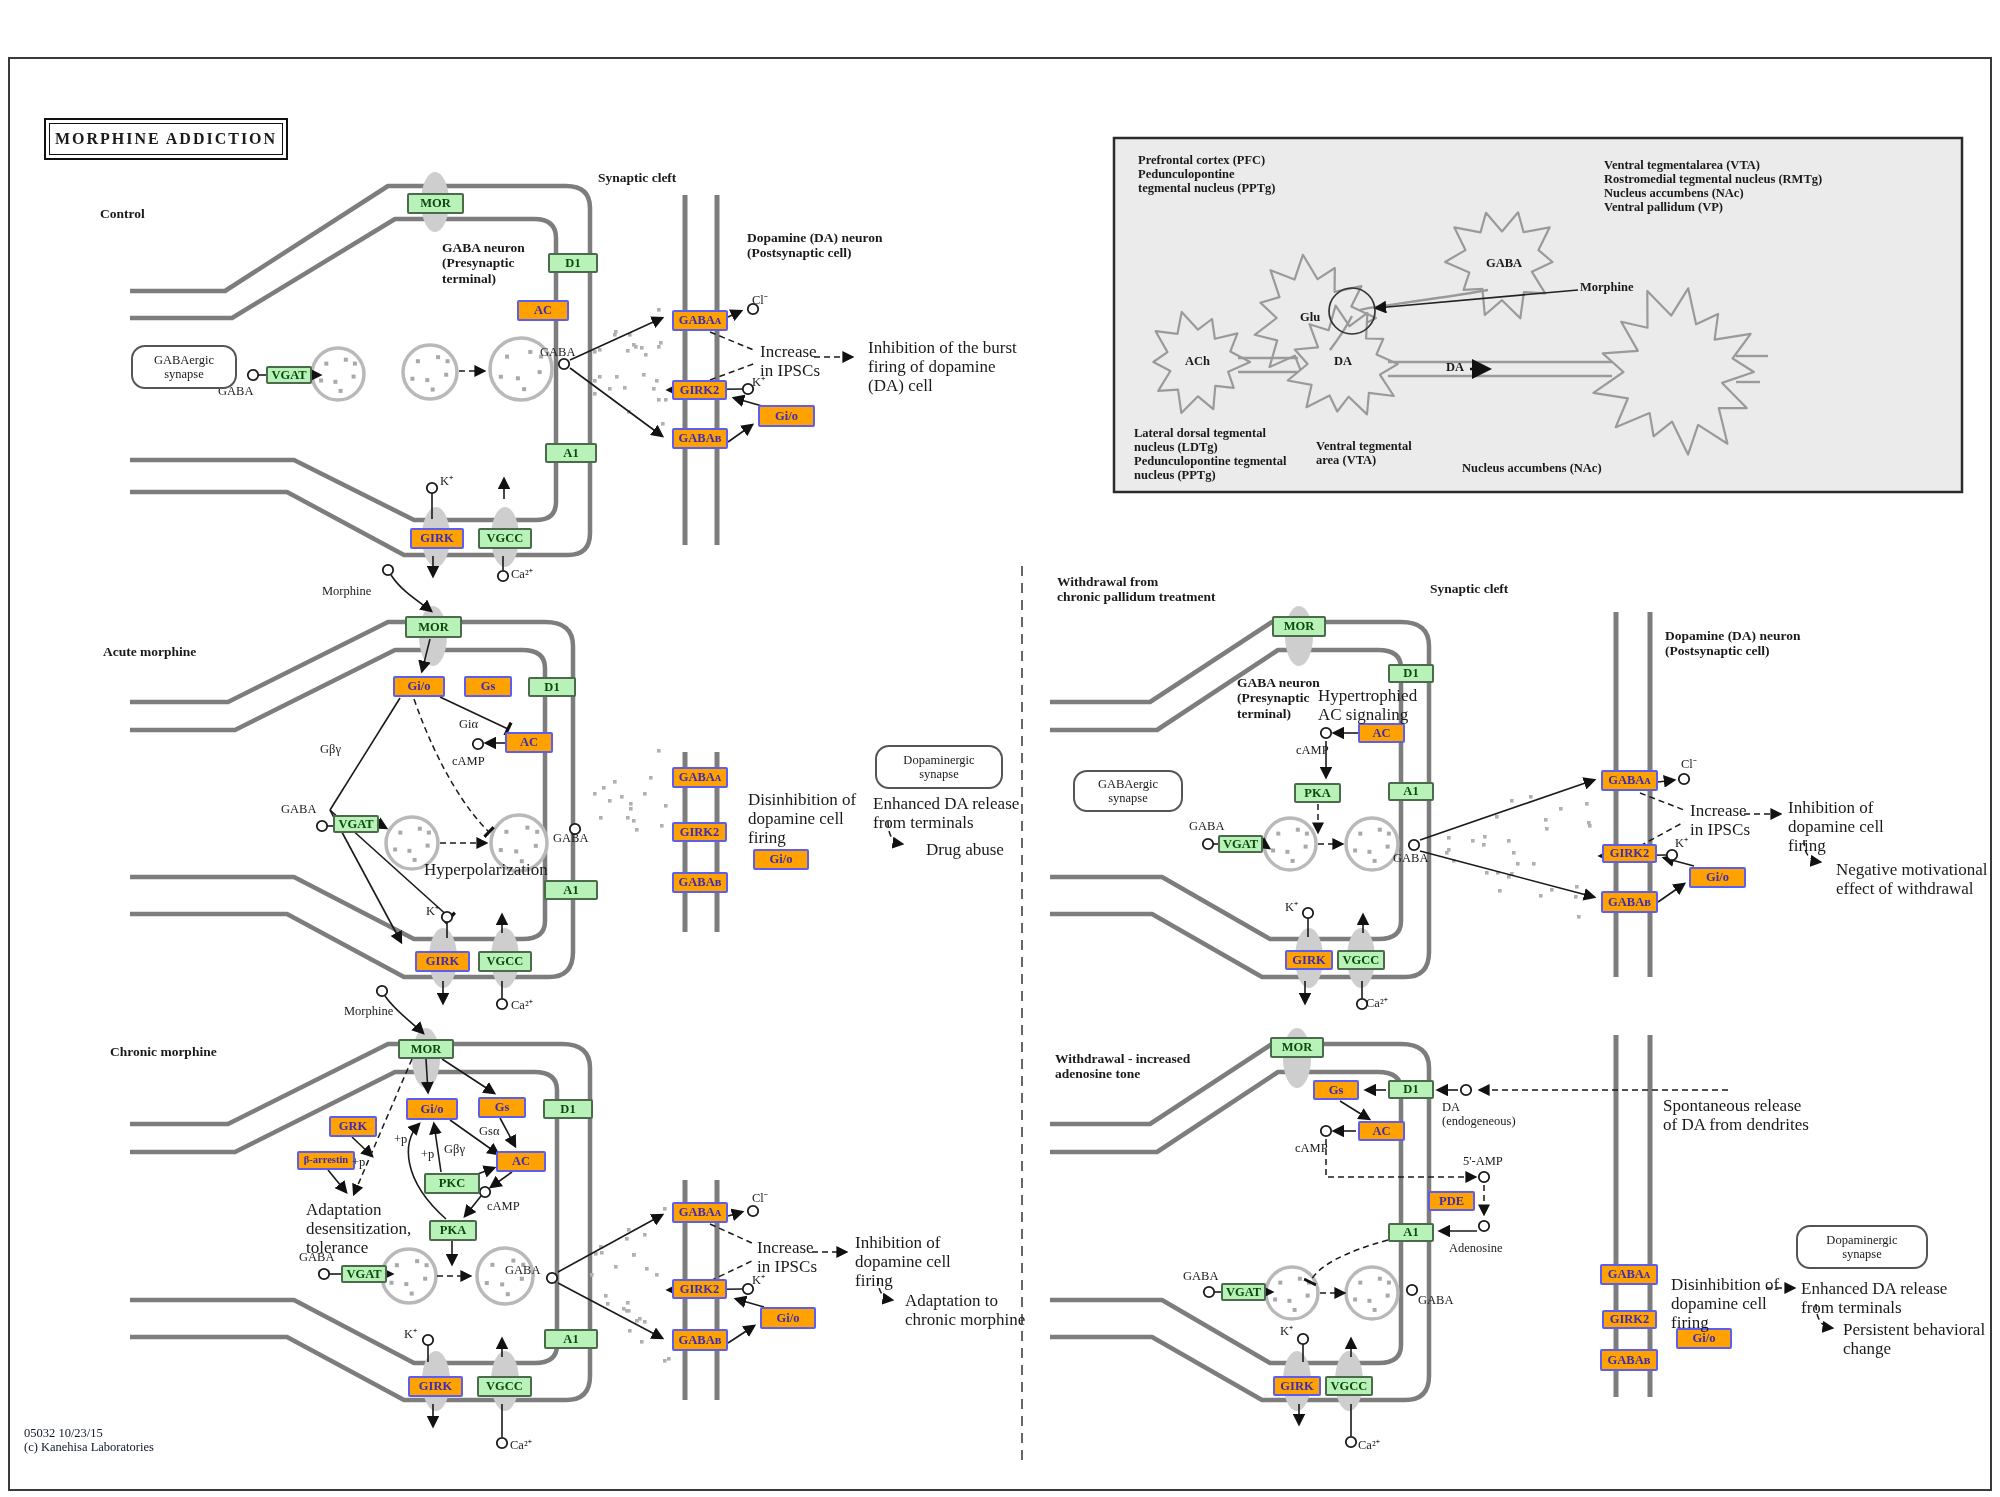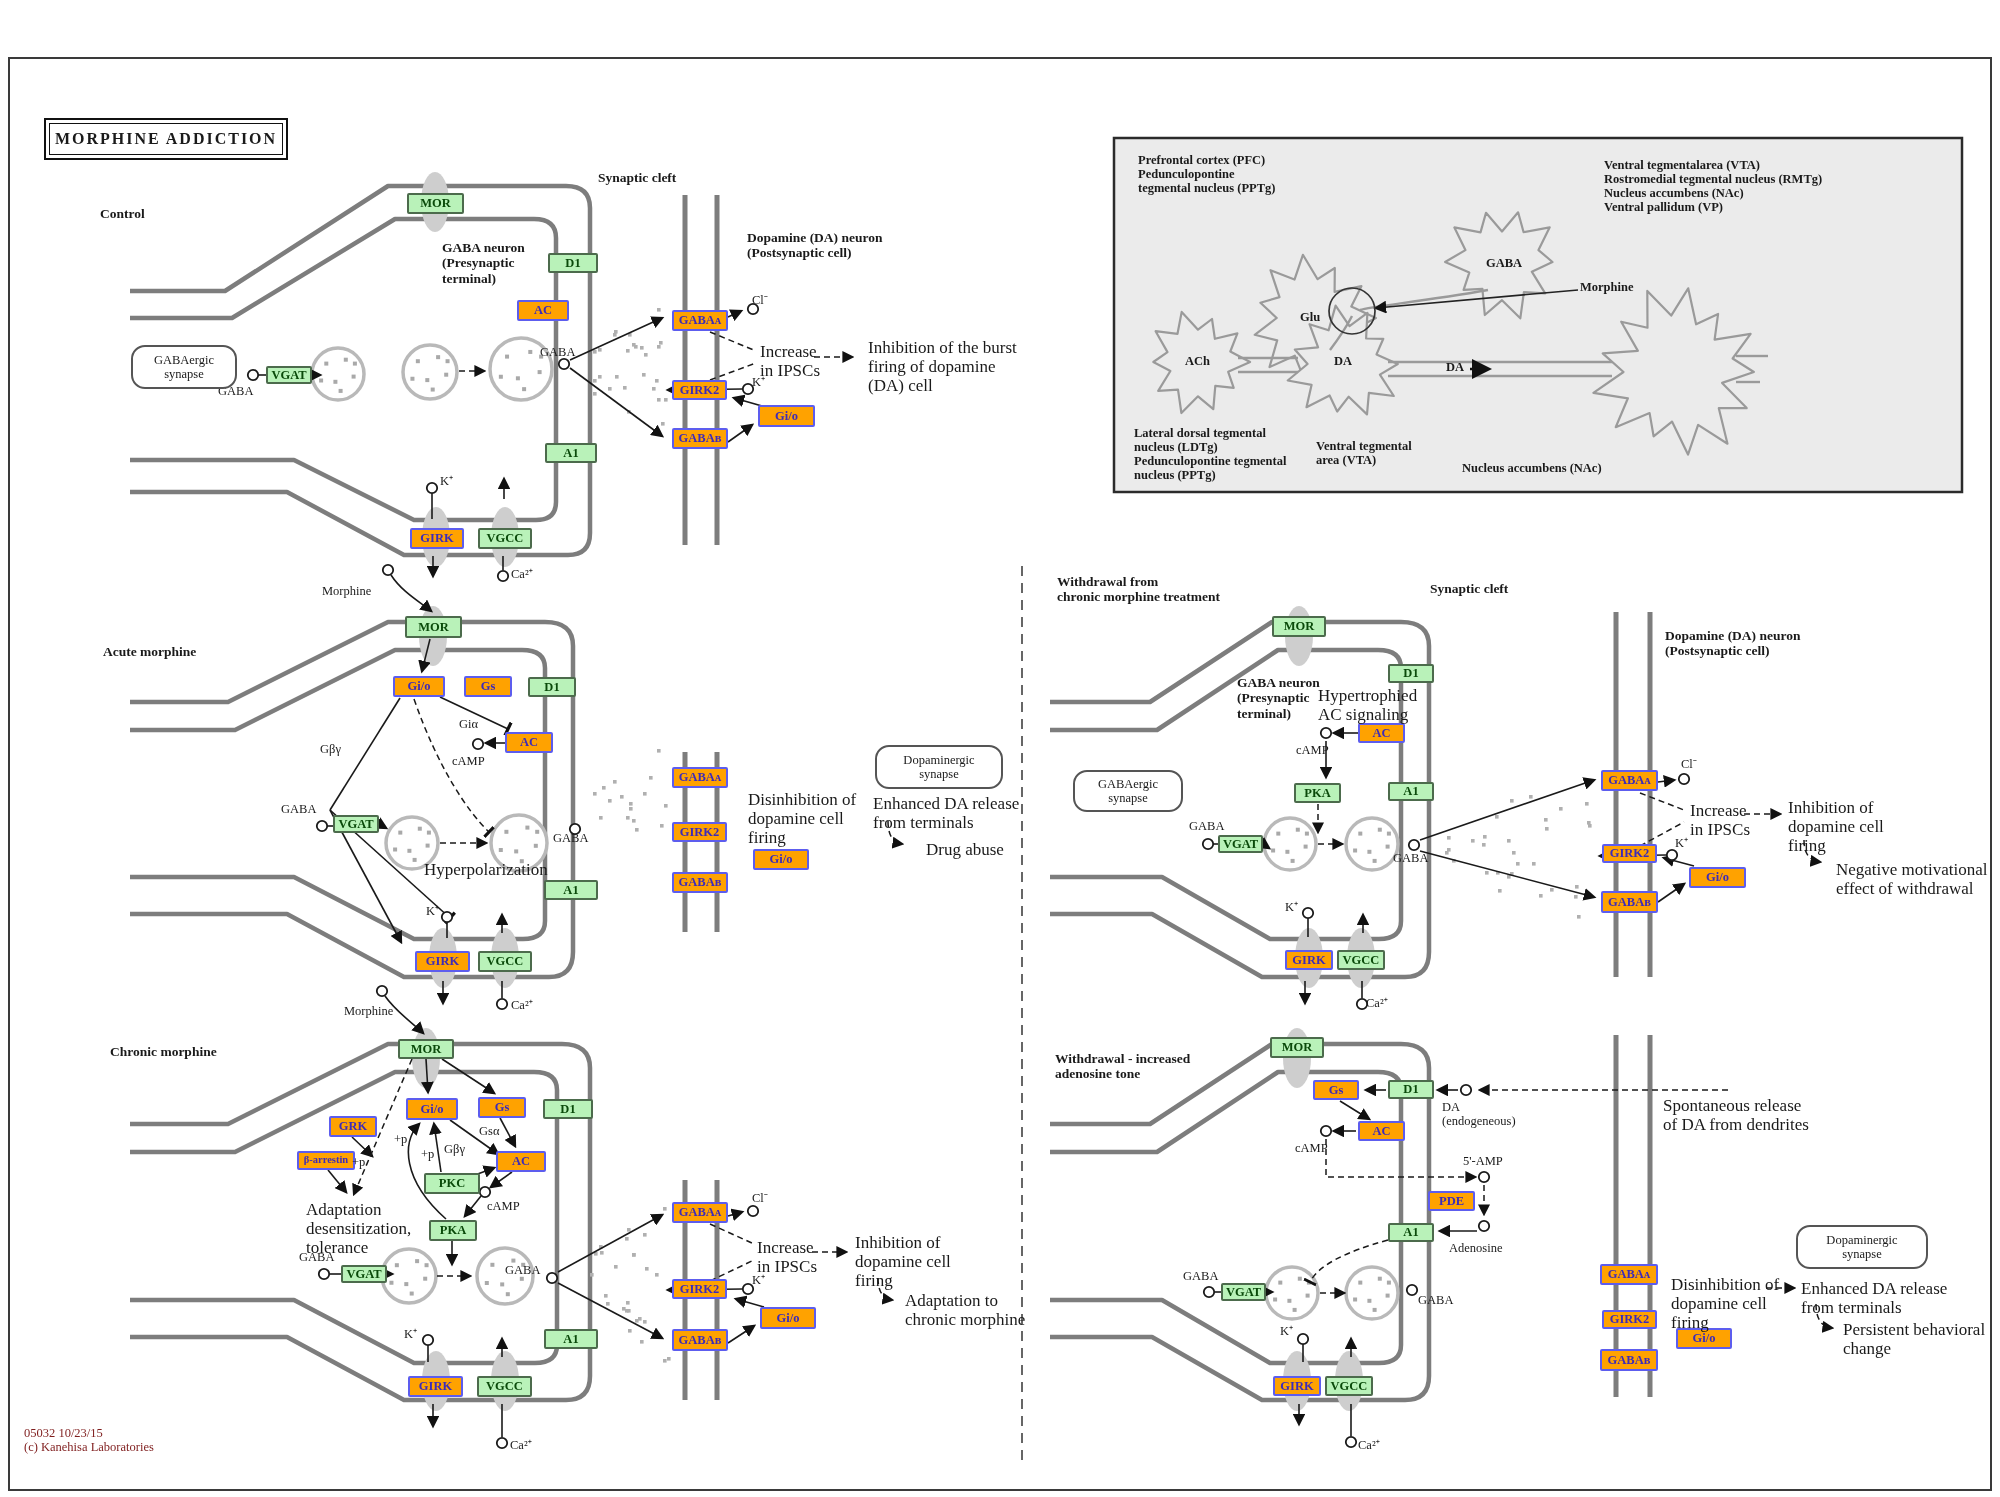--- a/index.html
+++ b/index.html
@@ -13,21 +13,21 @@
   .node{position:absolute;display:flex;align-items:center;justify-content:center;
         font-weight:bold;font-size:12.5px;line-height:1;border-radius:2px;box-sizing:border-box;
         white-space:nowrap;}
   .node.g{background:#b9f2b9;border:2px solid #4c6b4c;color:#0a4a0a;}
   .node.o{background:#ffa200;border:2px solid #5d5dee;color:#3d2bb8;}
   .lbl{position:absolute;white-space:pre-line;line-height:1.13;}
   .lbl.h{font-weight:bold;font-size:13.5px;}
   .lbl.a{font-size:17px;}
   .lbl.m{font-size:12.5px;}
   .lbl.i{font-weight:bold;font-size:12.5px;}
-  .lbl.wm{font-size:12.5px;color:#7f1d1d;}
+  .lbl.wm{font-size:12.5px;color:#0f172a;}
   .rbox{position:absolute;display:flex;align-items:center;justify-content:center;text-align:center;
         border:2px solid #555;border-radius:14px;font-size:12.5px;line-height:1.15;
         white-space:pre-line;background:#fff;box-sizing:border-box;}
   #mabox{position:absolute;display:flex;align-items:center;justify-content:center;
          border:2px solid #111;outline:1px solid #111;outline-offset:-6px;background:#fff;
          font-size:16px;letter-spacing:2px;font-weight:bold;}
 </style>
 </head>
 <body>
 
@@ -485,21 +485,21 @@
       <div class="node g" style="left: 1325px; top: 1376px; width: 48px; height: 20px;">VGCC</div>
       <div class="node o" style="left: 1600px; top: 1264px; width: 58px; height: 21px;">GABAᴀ</div>
       <div class="node o" style="left: 1602px; top: 1310px; width: 55px; height: 19px;">GIRK2</div>
       <div class="node o" style="left: 1600px; top: 1349px; width: 58px; height: 22px;">GABAʙ</div>
       <div class="node o" style="left: 1676px; top: 1328px; width: 56px; height: 21px;">Gi/o</div>
       <div class="node g" style="left: 1221px; top: 1283px; width: 45px; height: 18px;">VGAT</div>
       <div class="lbl h" style="left: 100px; top: 206px;">Control</div>
       <div class="lbl h" style="left: 103px; top: 644px;">Acute morphine</div>
       <div class="lbl h" style="left: 110px; top: 1044px;">Chronic morphine</div>
       <div class="lbl h" style="left: 1057px; top: 574px;">Withdrawal from
-chronic morphine treatment</div>
+chronic pallidum treatment</div>
       <div class="lbl h" style="left: 1055px; top: 1051px;">Withdrawal - increased
 adenosine tone</div>
       <div class="lbl h" style="left: 598px; top: 170px;">Synaptic cleft</div>
       <div class="lbl h" style="left: 1430px; top: 581px;">Synaptic cleft</div>
       <div class="lbl h" style="left: 442px; top: 240px;">GABA neuron
 (Presynaptic
 terminal)</div>
       <div class="lbl h" style="left: 1237px; top: 675px;">GABA neuron
 (Presynaptic
 terminal)</div>

